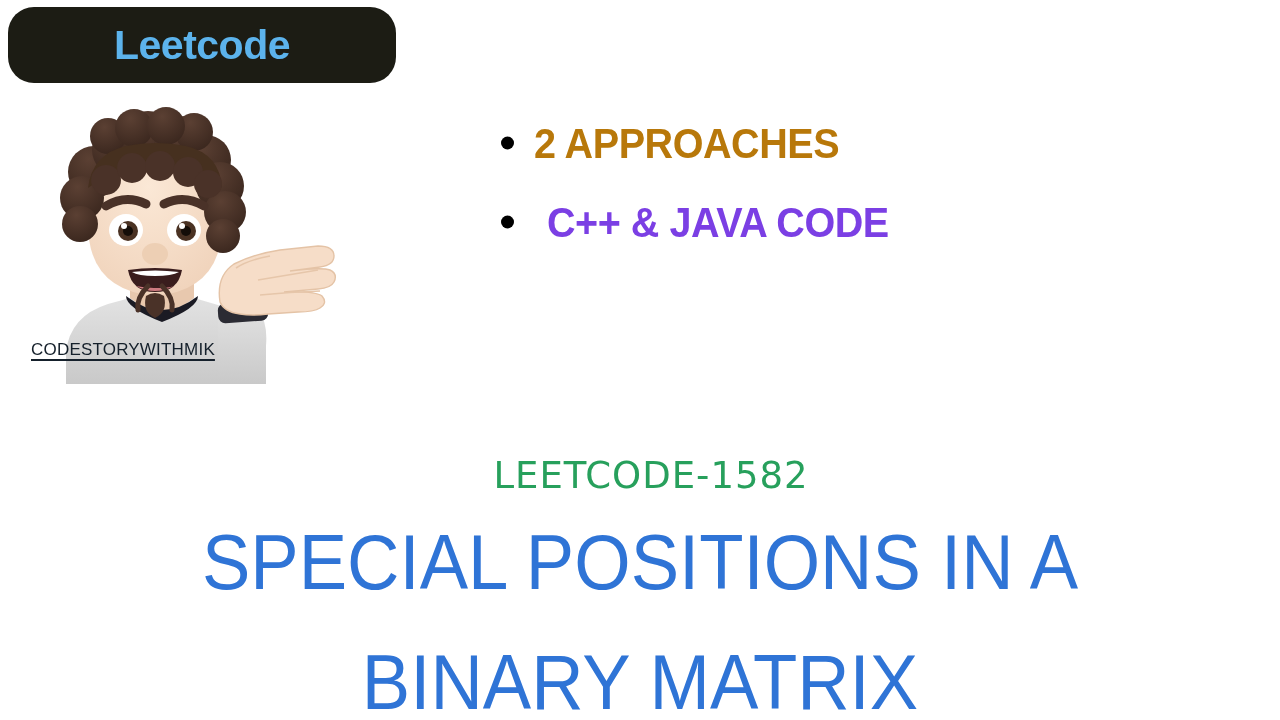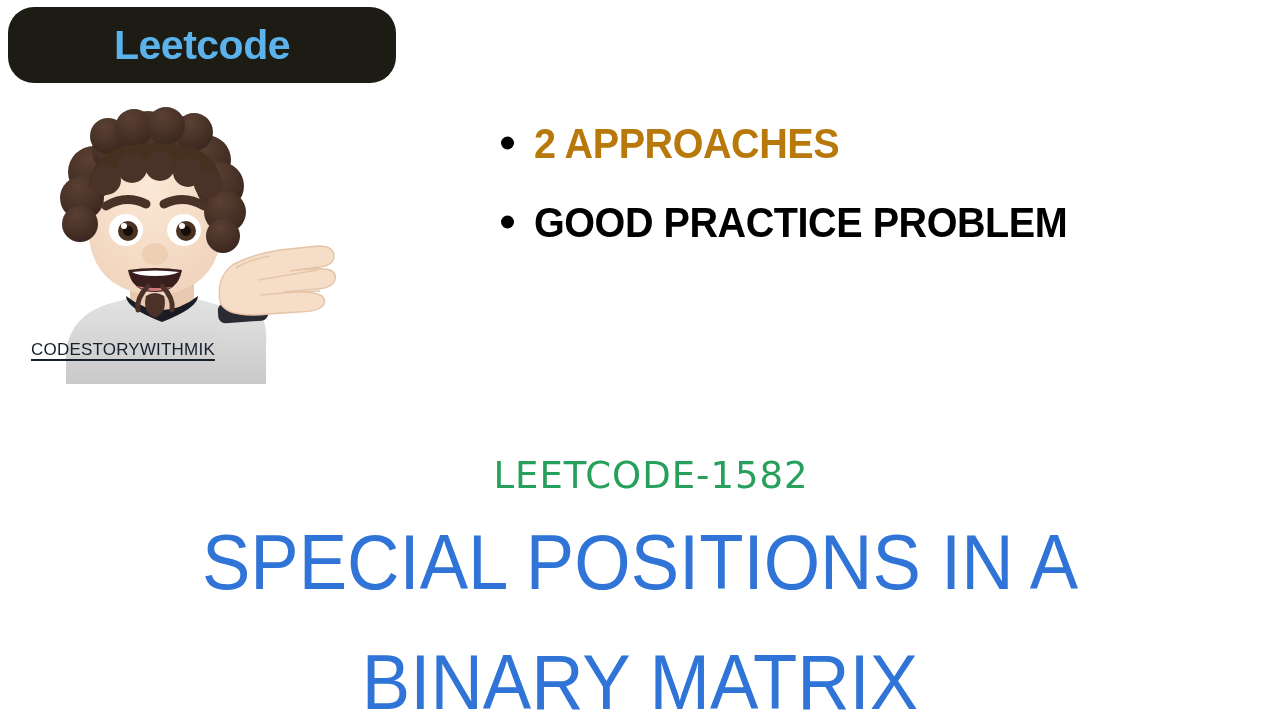--- a/index.html
+++ b/index.html
@@ -248,21 +248,21 @@
 
   <div id="channel-handle">CODESTORYWITHMIK</div>
 
   <ul id="feature-list">
     <li>
       <span class="bullet-dot"></span>
       <span class="feature-text" id="feature-text-0">2 APPROACHES</span>
     </li>
     <li>
       <span class="bullet-dot"></span>
-      <span class="feature-text" id="feature-text-2">GOOD PRACTICE PROBLEM</span>
+      <span class="feature-text" id="feature-text-1"> C++ &amp; JAVA CODE</span>
     </li>
   </ul>
 
   <div id="problem-block">
     <div id="problem-number">LEETCODE-1582</div>
     <div id="problem-title">
       <span class="title-line">SPECIAL POSITIONS IN A</span>
       <span class="title-line">BINARY MATRIX</span>
     </div>
   </div>

